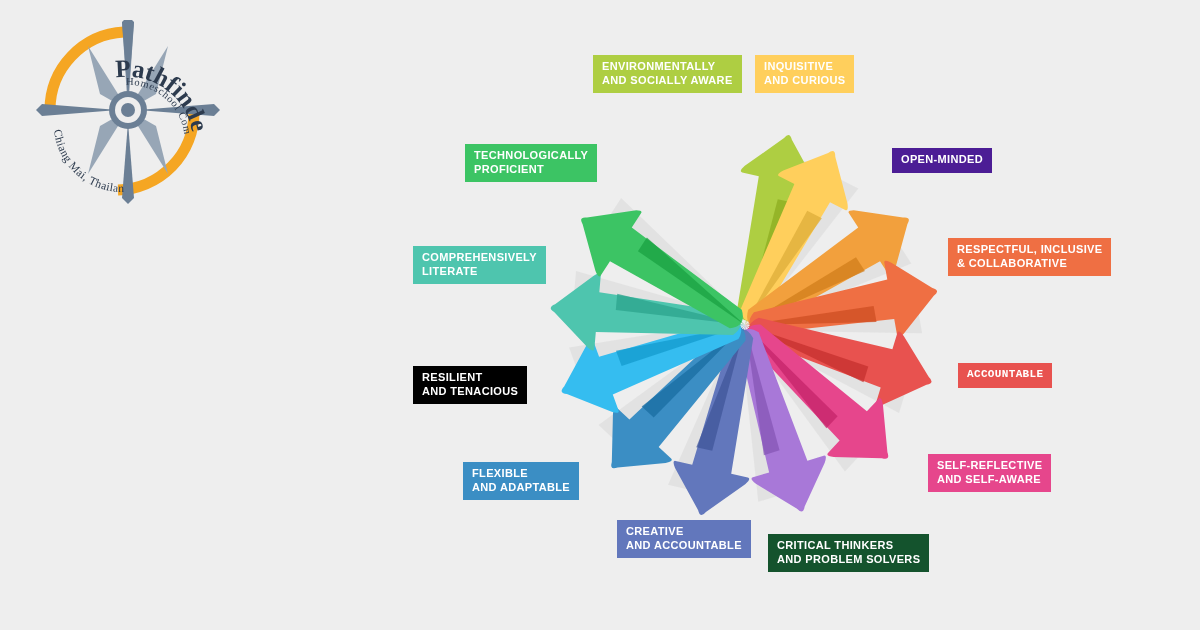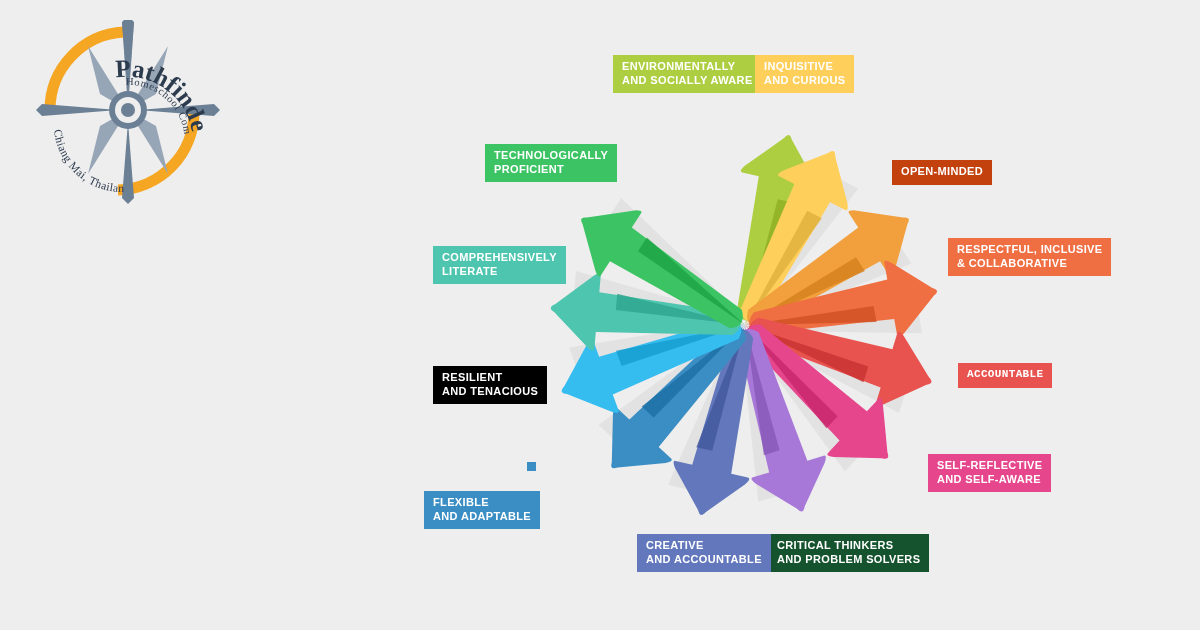--- a/index.html
+++ b/index.html
@@ -16,23 +16,22 @@
   #logo{position:absolute;left:26px;top:20px;width:210px;height:195px;}
   #logo svg{display:block;}
 
   
   #wheel{position:absolute;left:0;top:0;width:1200px;height:630px;}
 
   
   .label{
     position:absolute;
     display:flex;
-    align-items:flex-end;
+    align-items:flex-start;
     white-space:nowrap;
-    gap:20px;
   }
   .label .tick{
     width:9px;
     flex:0 0 9px;
   }
   .label .box{
     padding:5px 9px 6px 9px;
     display:flex;
     flex-direction:column;
     justify-content:center;
@@ -179,21 +178,21 @@
       </div>
       <div class="label right" style="left: 755px; top: 55px;">
         <div class="tick" style="background: rgb(255, 207, 92);"></div>
         <div class="box" style="background: rgb(255, 207, 92);">
           <div class="ln">INQUISITIVE</div>
           <div class="ln">AND CURIOUS</div>
         </div>
       </div>
       <div class="label right" style="left: 892px; top: 148px;">
         <div class="tick" style="background: rgb(242, 160, 61);"></div>
-        <div class="box" style="background: #c2410c; margin-top: 12px;">
+        <div class="box" style="background: #4c1d95;">
           <div class="ln">OPEN-MINDED</div>
         </div>
       </div>
       <div class="label right" style="left: 948px; top: 238px;">
         <div class="tick" style="background: rgb(239, 111, 67);"></div>
         <div class="box" style="background: rgb(239, 111, 67);">
           <div class="ln">RESPECTFUL, INCLUSIVE</div>
           <div class="ln">&amp; COLLABORATIVE</div>
         </div>
       </div>
@@ -210,28 +209,28 @@
           <div class="ln">AND SELF-AWARE</div>
         </div>
       </div>
       <div class="label right" style="left: 768px; top: 534px;">
         <div class="tick" style="background: rgb(168, 120, 216);"></div>
         <div class="box" style="background: #14532d;">
           <div class="ln">CRITICAL THINKERS</div>
           <div class="ln">AND PROBLEM SOLVERS</div>
         </div>
       </div>
-      <div class="label left" style="left: 576px; top: 534px; padding-left: 28px;">
+      <div class="label left" style="left: 576px; top: 520px; padding-left: 28px;">
         <div class="tick" style="background: rgb(98, 119, 188);"></div>
         <div class="box" style="background: rgb(98, 119, 188);">
           <div class="ln">CREATIVE</div>
           <div class="ln">AND ACCOUNTABLE</div>
         </div>
       </div>
-      <div class="label left" style="left: 424px; top: 462px; flex-direction: column;">
+      <div class="label left" style="left: 450px; top: 462px;">
         <div class="tick" style="background: rgb(59, 142, 196);"></div>
         <div class="box" style="background: rgb(59, 142, 196);">
           <div class="ln">FLEXIBLE</div>
           <div class="ln">AND ADAPTABLE</div>
         </div>
       </div>
       <div class="label left" style="left: 400px; top: 366px;">
         <div class="tick" style="background: rgb(53, 189, 240);"></div>
         <div class="box" style="background: #000000;">
           <div class="ln">RESILIENT</div>

